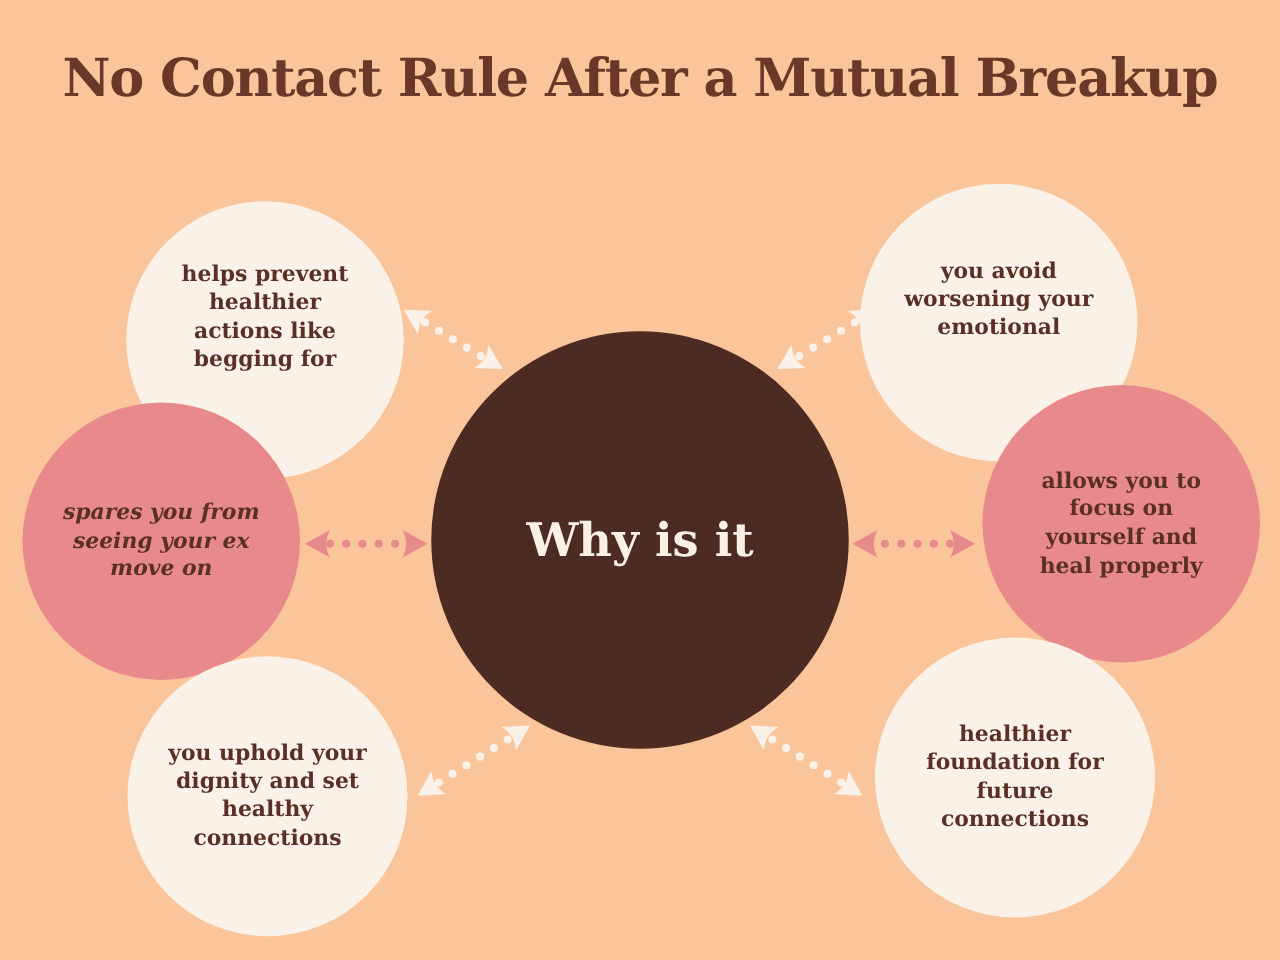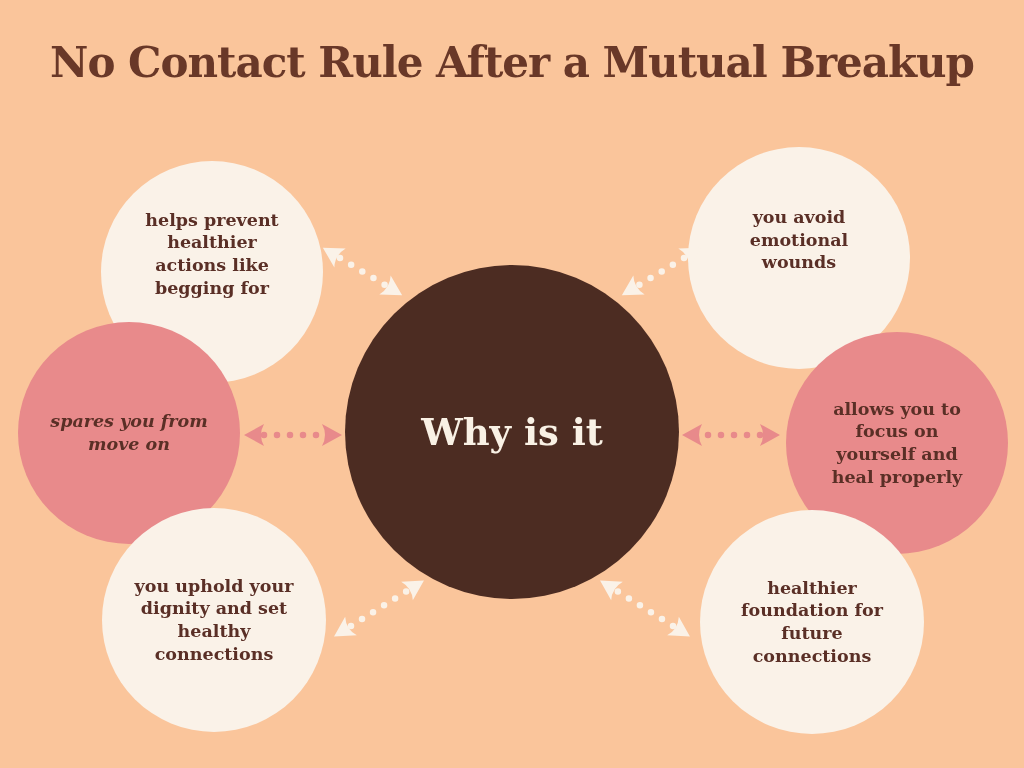--- a/index.html
+++ b/index.html
@@ -49,42 +49,43 @@
         <div>helps prevent</div>
         <div>healthier</div>
         <div>actions like</div>
         <div>begging for</div>
       </div>
   </div>
 
   <div class="node cream shift-up" style="left:688px;top:147px;width:222px;height:222px;">
     <div class="node-text">
         <div>you avoid</div>
+        <div>worsening your</div>
         <div>emotional</div>
-        <div>wounds</div>
       </div>
   </div>
 
   <div class="node pink" style="left:18px;top:322px;width:222px;height:222px;font-style:italic;">
     <div class="node-text">
         <div>spares you from</div>
+        <div>seeing your ex</div>
         <div>move on</div>
       </div>
   </div>
 
-  <div class="node pink" style="left:786px;top:332px;width:222px;height:222px;">
+  <div class="node pink" style="left:786px;top:308px;width:222px;height:222px;">
     <div class="node-text">
         <div>allows you to</div>
         <div>focus on</div>
         <div>yourself and</div>
         <div>heal properly</div>
       </div>
   </div>
 
-  <div class="node cream" style="left:102px;top:508px;width:224px;height:224px;">
+  <div class="node cream" style="left:102px;top:525px;width:224px;height:224px;">
     <div class="node-text">
         <div>you uphold your</div>
         <div>dignity and set</div>
         <div>healthy</div>
         <div>connections</div>
       </div>
   </div>
 
   <div class="node cream" style="left:700px;top:510px;width:224px;height:224px;">
     <div class="node-text">

